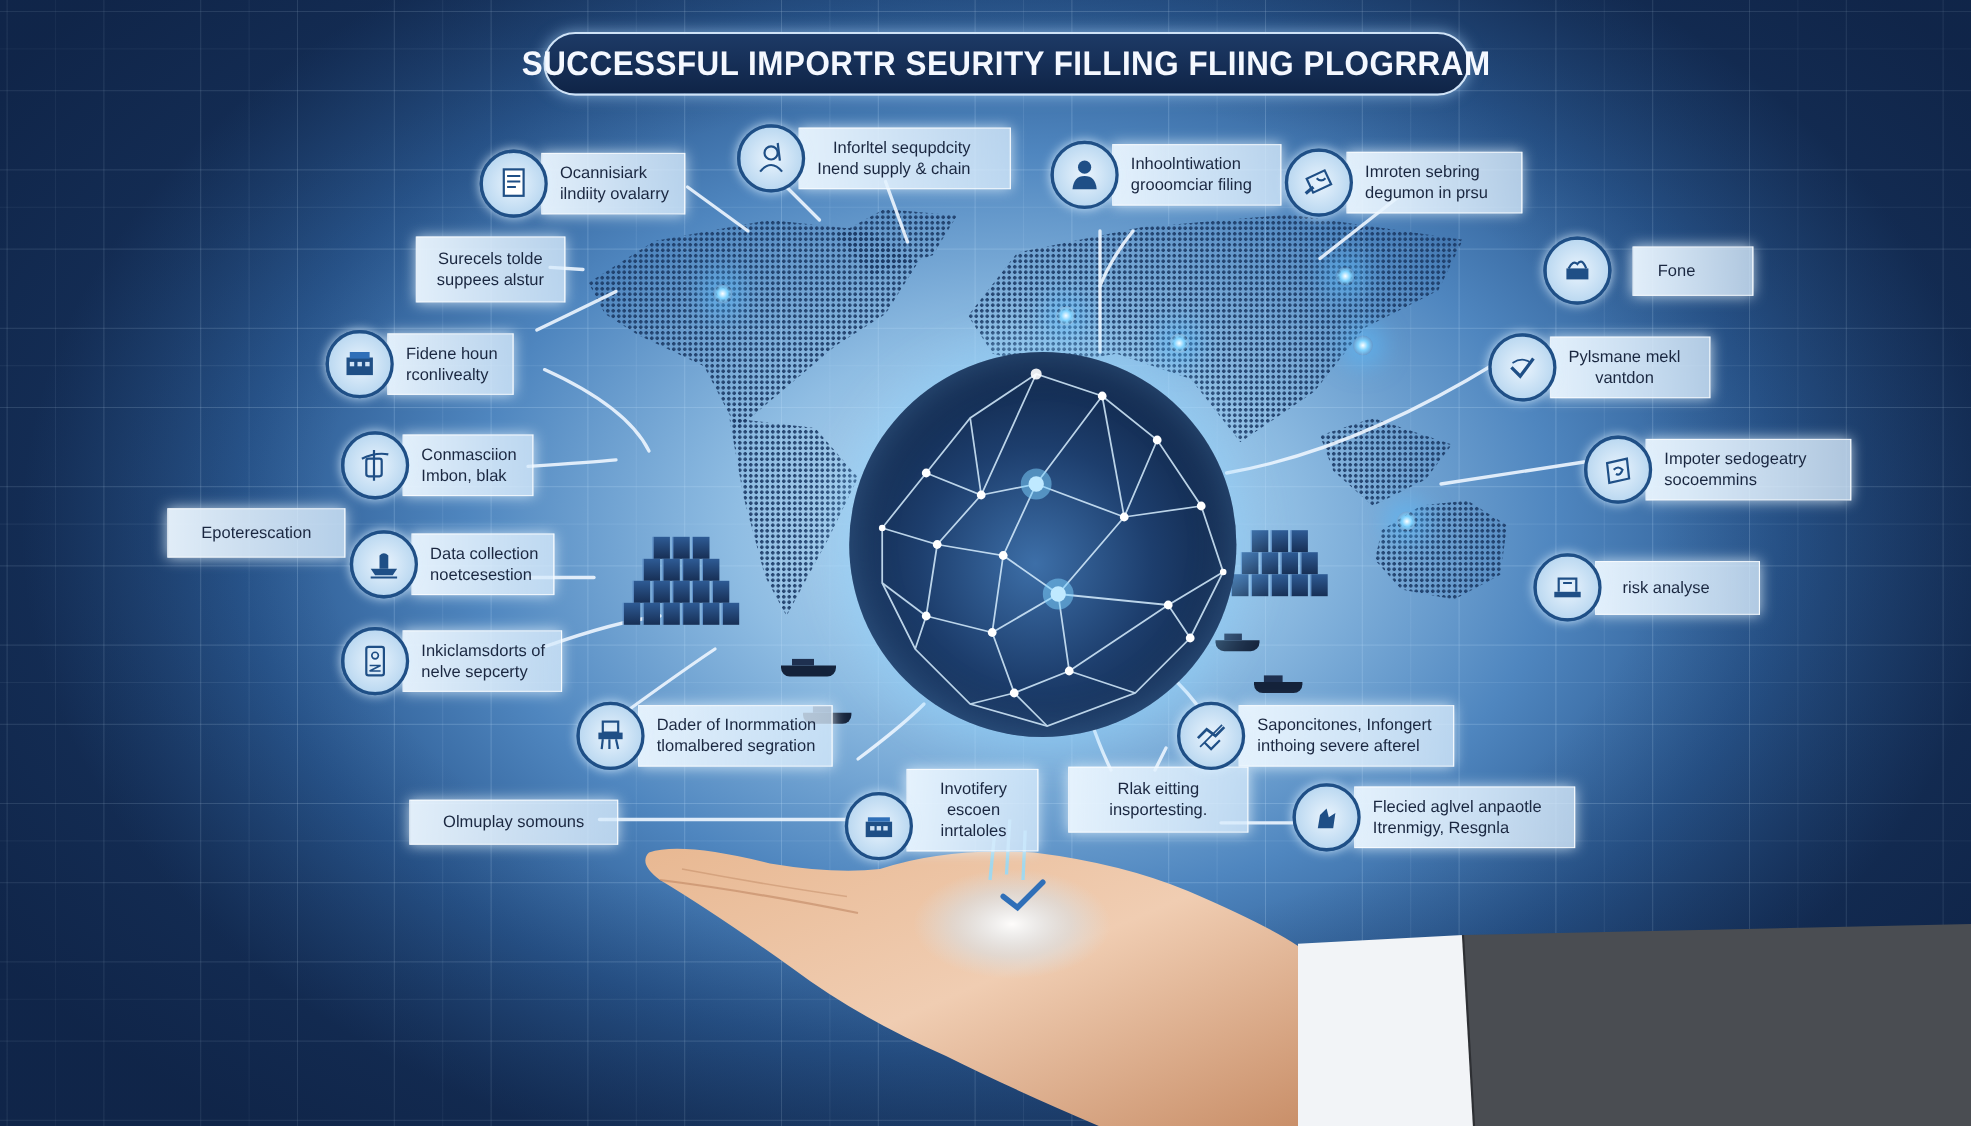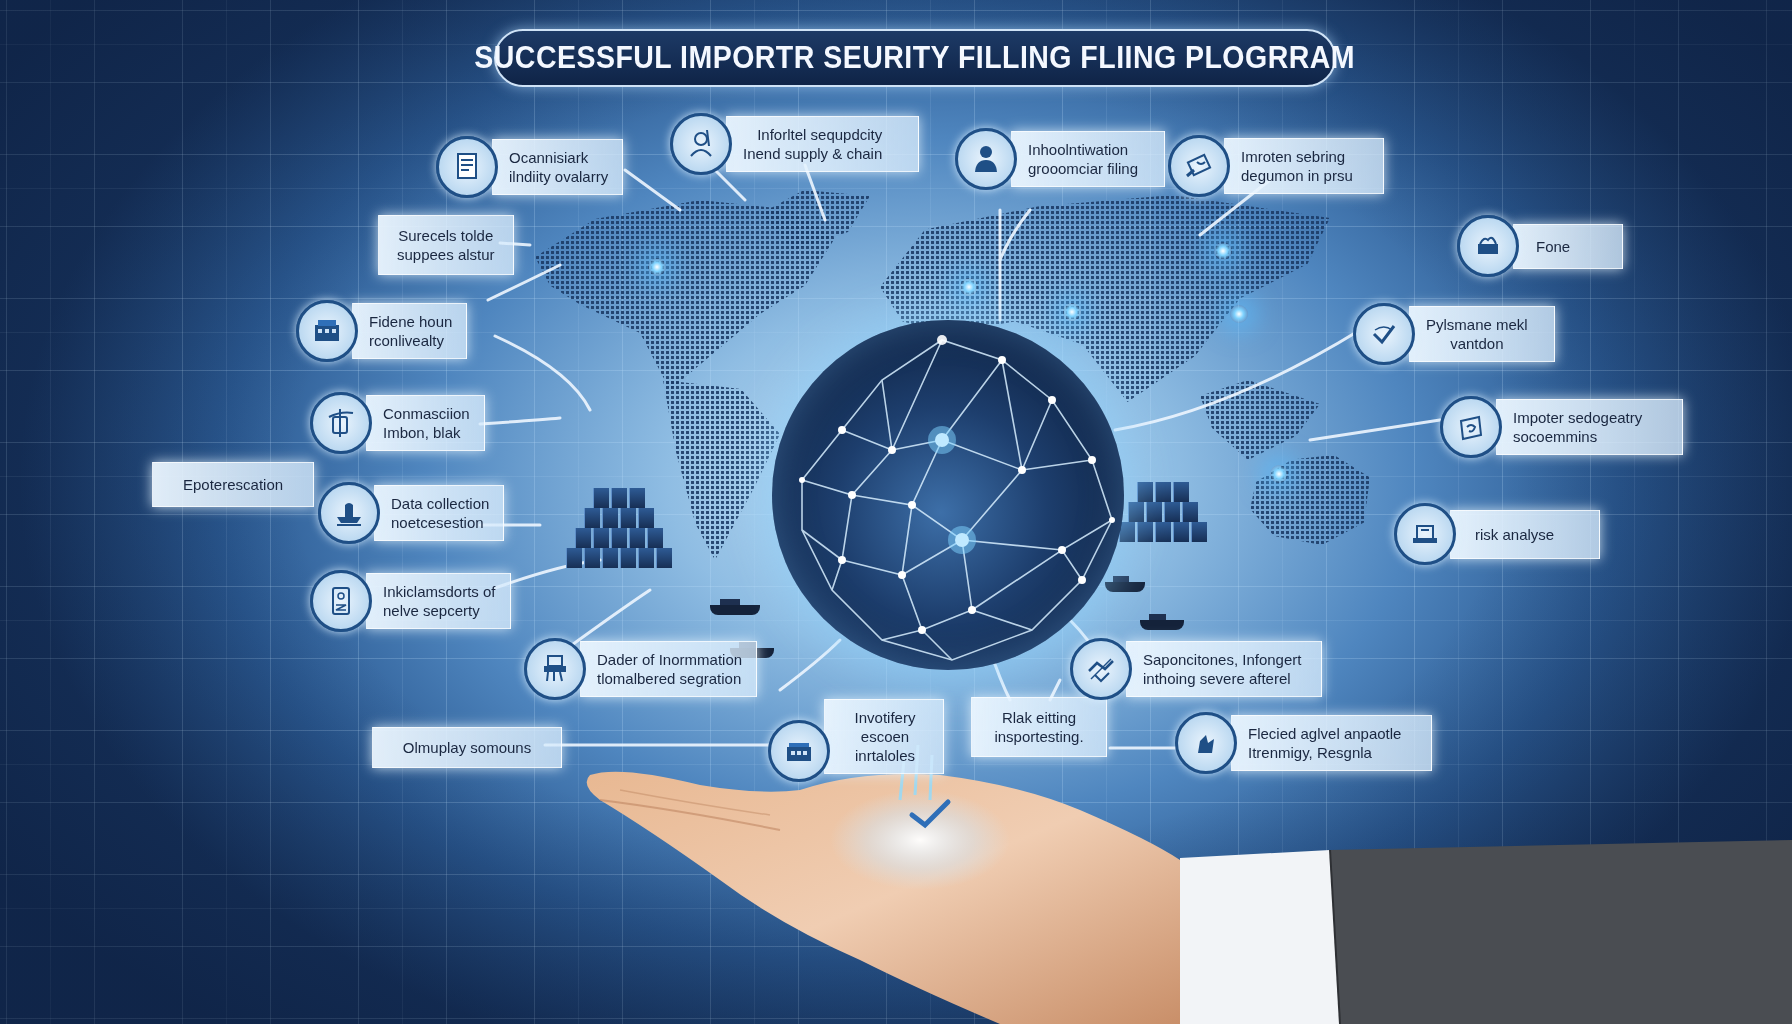--- a/index.html
+++ b/index.html
@@ -439,21 +439,21 @@
         <line x1="6" y1="28" x2="13" y2="22" stroke="#1f4f86" stroke-width="3"></line>
         <path d="M16 14 Q20 18 24 14" stroke="#1f4f86" stroke-width="2" fill="none"></path>
       </svg>
   </div>
   <div class="label" style="padding-right:30px;">
     <div>Imroten sebring</div>
       <div>degumon in prsu</div>
   </div>
 </div>
 
-<div class="callout" style="left:1457px;top:215px;">
+<div class="callout" style="left:1403px;top:215px;gap:25px;">
   <div class="icon">
     <svg viewBox="0 0 36 36">
         <rect x="8" y="16" width="20" height="10" fill="#1f4f86"></rect>
         <path d="M10 16 Q14 8 18 12 Q22 6 26 16" stroke="#1f4f86" stroke-width="2" fill="none"></path>
       </svg>
   </div>
   <div class="label" style="width:110px;padding:12px 16px 12px 22px;">
     <div>Fone</div>
   </div>
 </div>
@@ -534,17 +534,17 @@
       </svg>
   </div>
   <div class="label" style="text-align:center;width:120px;">
     <div>Invotifery</div>
       <div>escoen</div>
       <div>inrtaloles</div>
   </div>
 </div>
 
 <div class="callout noicon" style="left:955px;top:697px;">
-  <div class="label" style="text-align:center;width:136px;padding:10px 12px;">
+  <div class="label" style="text-align:center;width:164px;padding:10px 12px;">
     <div>Rlak eitting</div>
       <div>insportesting.</div>
   </div>
 </div>
 
 </body></html>

